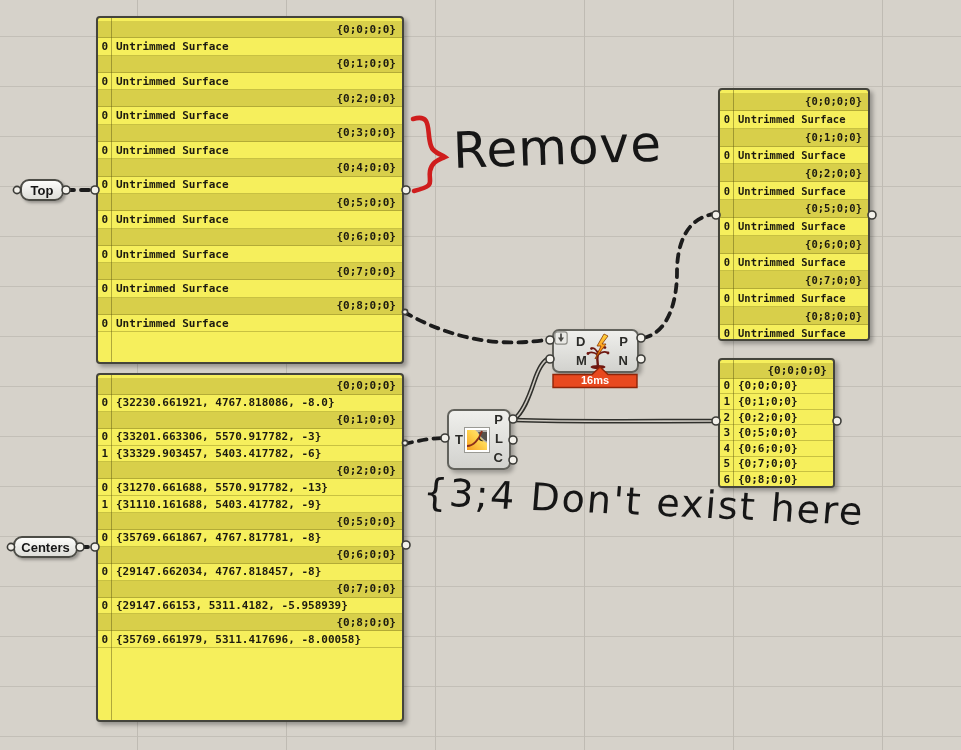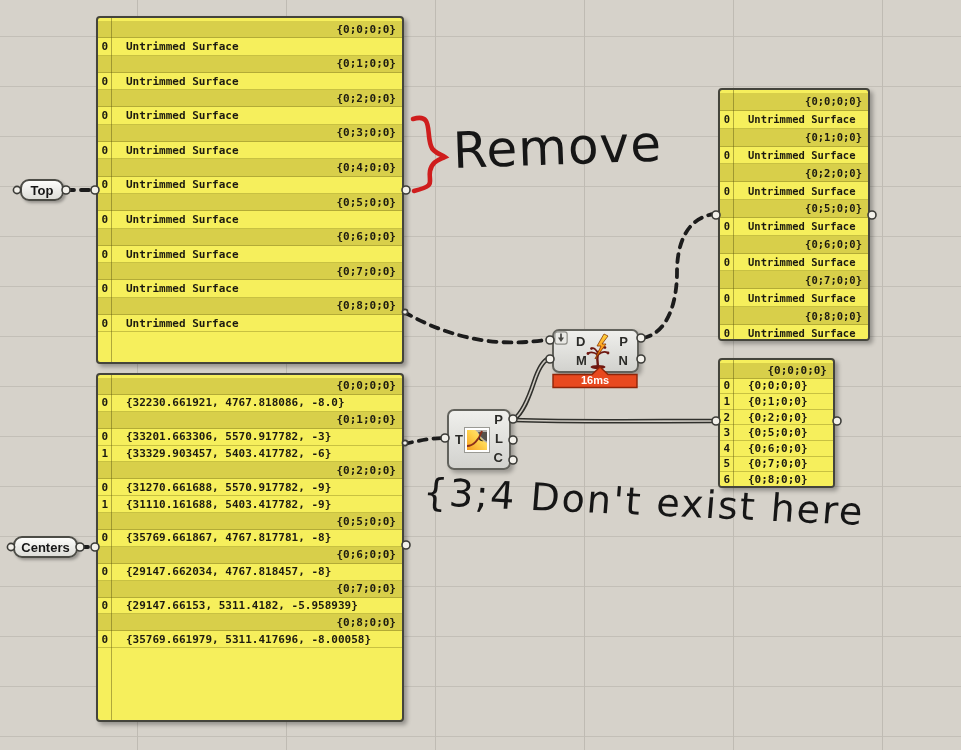--- a/index.html
+++ b/index.html
@@ -25,21 +25,21 @@
     overflow:hidden;
   }
   .pbody{position:absolute;left:0;top:3px;right:0;}
   .pdivider{position:absolute;left:13px;top:0;bottom:0;width:1px;background:rgba(92,85,18,.45);z-index:2;}
   .prow{display:flex;align-items:center;box-sizing:border-box;border-bottom:1px solid rgba(104,96,12,.32);}
   .prow .idx{flex:0 0 13px;text-align:right;padding-right:3px;box-sizing:border-box;}
   .prow .txt{flex:1 1 auto;white-space:pre;}
   .prow.ph{background:#d8cf4a;}
   .prow.ph .txt{text-align:right;padding-right:6px;}
   .prow.pi{background:#f6ef5c;}
-  .prow.pi .txt{padding-left:15px;}
+  .prow.pi .txt{padding-left:5px;}
   .p1{left:96px;top:16px;width:308px;height:348px;}
   .p2{left:96px;top:373px;width:308px;height:349px;}
   .p3{left:718px;top:88px;width:152px;height:253px;}
   .p4{left:718px;top:358px;width:117px;height:130px;}
   .p1 .prow{height:17.3px;font-size:11px;}
   .p2 .prow{height:16.9px;font-size:11px;}
   .p3 .prow{height:17.85px;font-size:10.5px;}
   .p4 .prow{height:15.6px;font-size:11px;}
   
   .pill{
@@ -206,21 +206,21 @@
         <div class="prow pi">
           <span class="idx">1</span>
           <span class="txt">{33329.903457, 5403.417782, -6}</span>
         </div>
         <div class="prow ph">
           <span class="idx"></span>
           <span class="txt">{0;2;0;0}</span>
         </div>
         <div class="prow pi">
           <span class="idx">0</span>
-          <span class="txt">{31270.661688, 5570.917782, -9}</span>
+          <span class="txt">{31270.661688, 5570.917782, -13}</span>
         </div>
         <div class="prow pi">
           <span class="idx">1</span>
           <span class="txt">{31110.161688, 5403.417782, -9}</span>
         </div>
         <div class="prow ph">
           <span class="idx"></span>
           <span class="txt">{0;5;0;0}</span>
         </div>
         <div class="prow pi">

